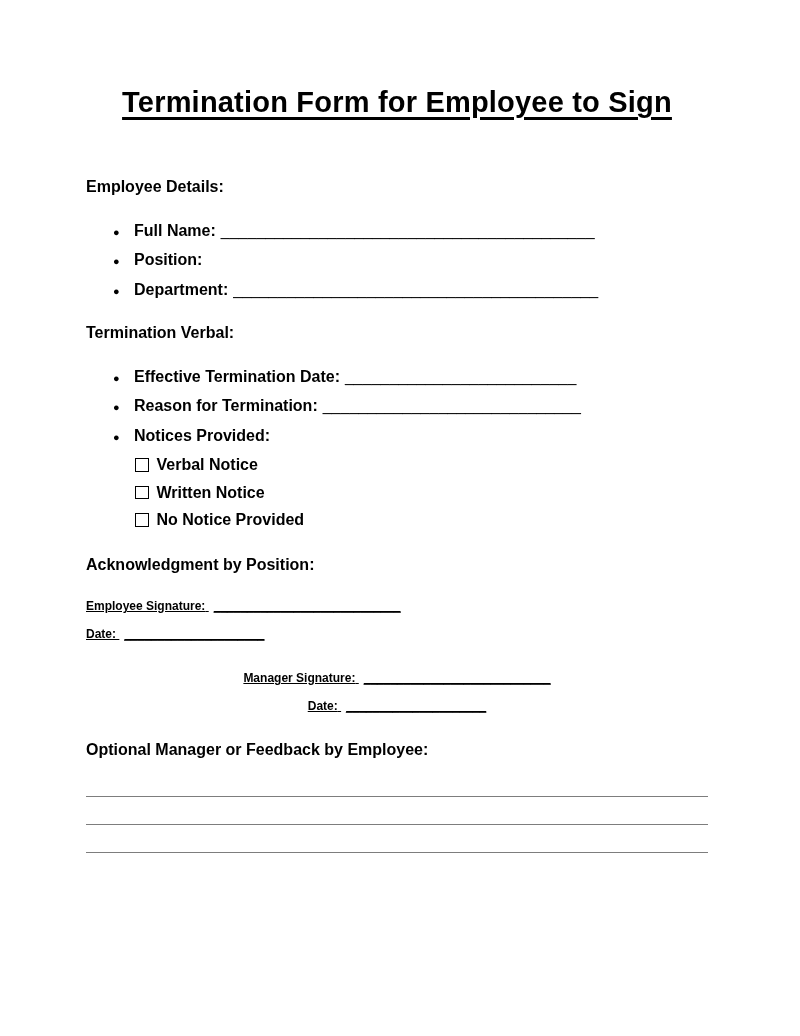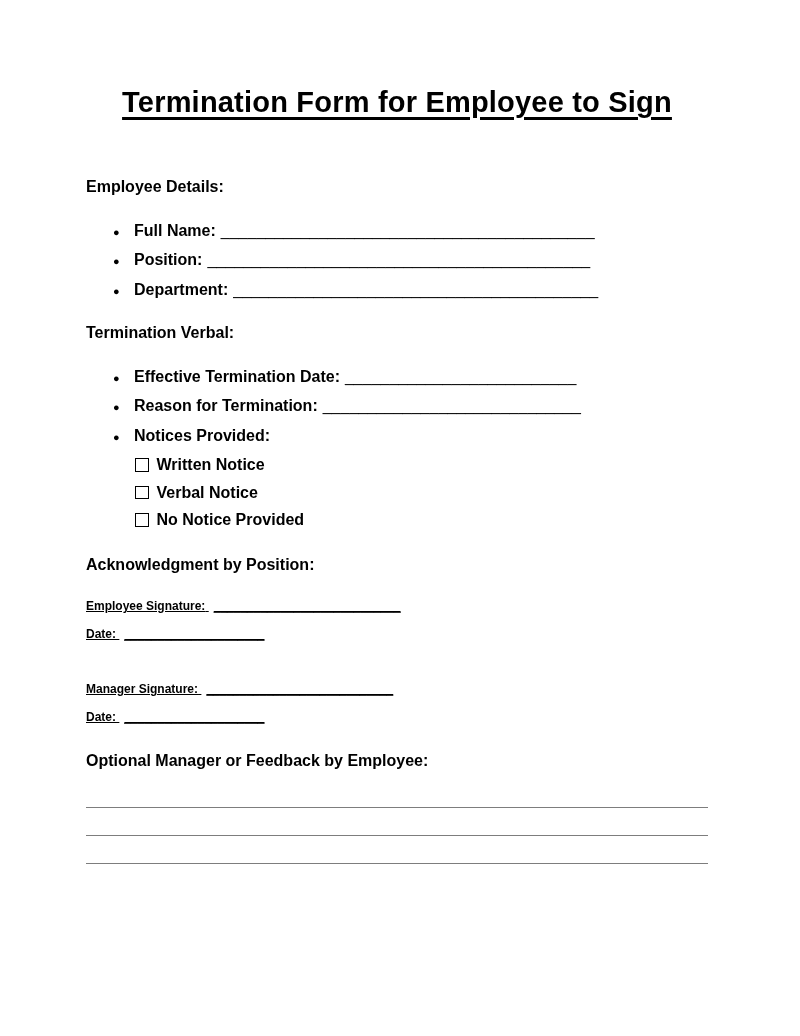--- a/index.html
+++ b/index.html
@@ -73,21 +73,21 @@
   }
 
   .ack-body {
     font-size: 16px;
     font-weight: bold;
     line-height: 27.5px;
     width: 628px;
   }
 
   .sig-block { margin-top: 15px; }
-  .sig-block.second { margin-top: 28px; }
+  .sig-block.second { margin-top: 17px; text-align: center; }
   .sig-line {
     font-size: 12px;
     font-weight: bold;
     line-height: 27.5px;
     white-space: nowrap;
     text-decoration: underline;
   }
 
   .comment-lines { margin-top: 5px; }
   .comment-line {
@@ -106,21 +106,20 @@
 
   <ul class="bullet-list">
     <li>
       <span class="bullet">●</span>
       <span class="lbl">Full Name:</span>
       <span class="fill">__________________________________________</span>
     </li>
     <li>
       <span class="bullet">●</span>
       <span class="lbl">Position:</span>
-      <span class="fill">___________________________________________</span>
     </li>
     <li>
       <span class="bullet">●</span>
       <span class="lbl">Department:</span>
       <span class="fill">_________________________________________</span>
     </li>
   </ul>
 
   <div class="sec-heading h-termination">Termination Verbal:</div>
 
@@ -136,25 +135,25 @@
       <span class="fill">_____________________________</span>
     </li>
     <li>
       <span class="bullet">●</span>
       <span class="lbl">Notices Provided:</span>
     </li>
   </ul>
 
   <div class="checkbox-row">
     <span class="checkbox"></span>
-    <span class="cb-label">Written Notice</span>
+    <span class="cb-label">Verbal Notice</span>
   </div>
   <div class="checkbox-row">
     <span class="checkbox"></span>
-    <span class="cb-label">Verbal Notice</span>
+    <span class="cb-label">Written Notice</span>
   </div>
   <div class="checkbox-row">
     <span class="checkbox"></span>
     <span class="cb-label">No Notice Provided</span>
   </div>
 
   <div class="sec-heading h-ack">Acknowledgment by Position:</div>
 
   <div class="sig-block">
     <div class="sig-line">

